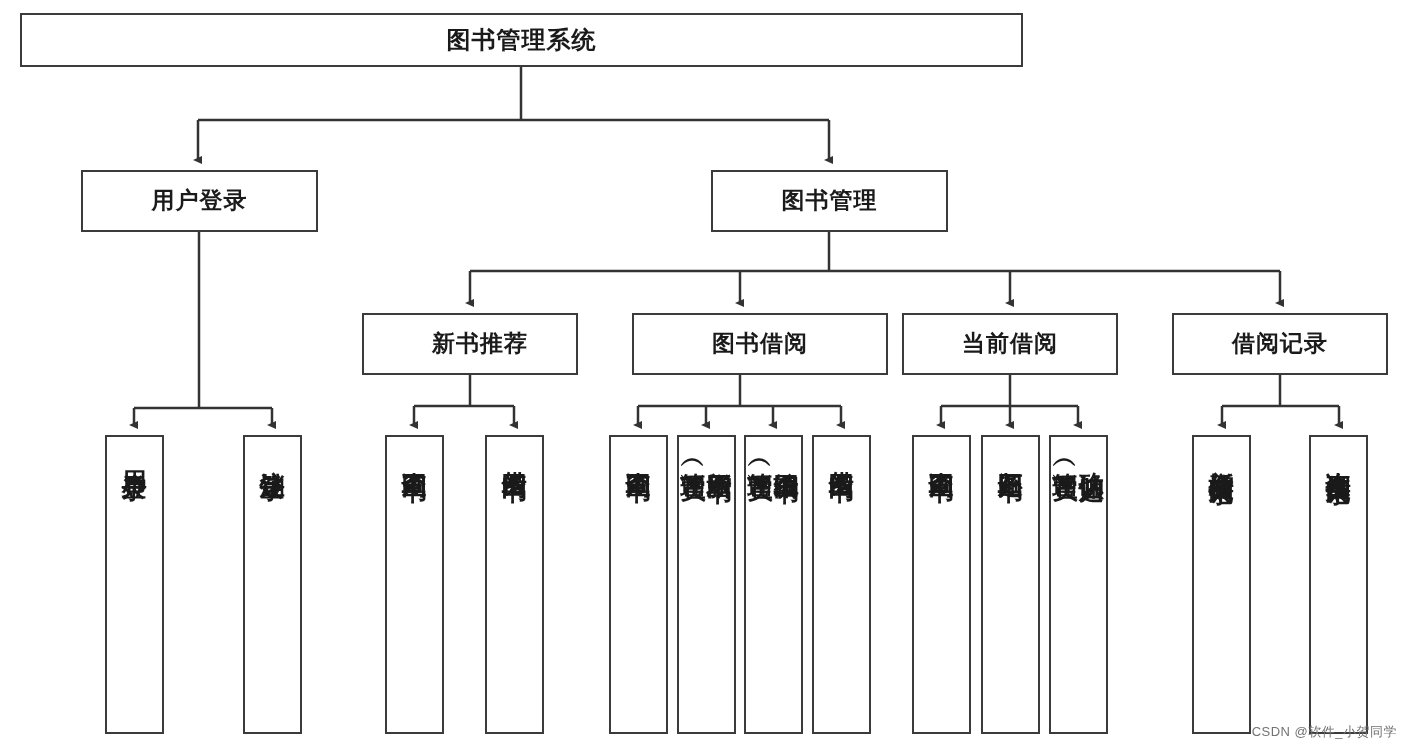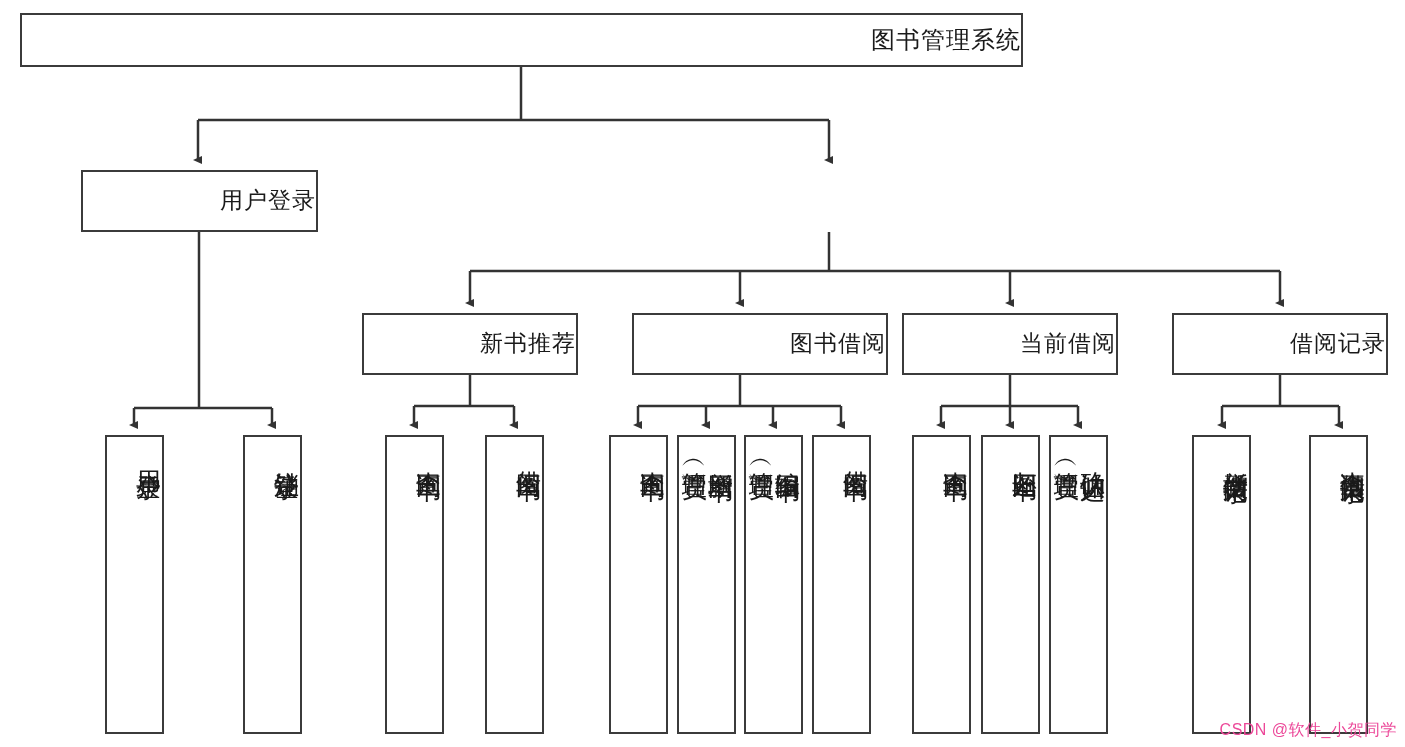--- a/index.html
+++ b/index.html
@@ -26,22 +26,23 @@
     height: 747px;
     pointer-events: none;
   }
   .node {
     position: absolute;
     box-sizing: border-box;
     background: #ffffff;
     border: 2px solid #3b3b3b;
     display: flex;
     align-items: center;
-    justify-content: flex-end;
+    justify-content: center;
     color: #1a1a1a;
+    font-weight: bold;
   }
   .node .label {
     display: block;
     text-align: center;
     line-height: 1.18;
     white-space: nowrap;
   }
   .node.horizontal .label {
     font-size: 23px;
     letter-spacing: 1px;
@@ -58,22 +59,22 @@
     letter-spacing: 2px;
     white-space: pre-line;
   }
   .node.root .label {
     font-size: 24px;
   }
   .watermark {
     position: absolute;
     right: 8px;
     bottom: 6px;
-    font-size: 16px;
-    color: #ec4899;
+    font-size: 13px;
+    color: #737373;
     letter-spacing: 0.5px;
     white-space: nowrap;
     user-select: none;
   }
 </style>
 </head>
 <body>
 
 <div id="diagram-root">
 
@@ -127,20 +128,23 @@
     </g>
   </svg>
 
   <div class="node horizontal root" style="left:20px; top:13px; width:1003px; height:54px;">
     <span class="label">图书管理系统</span>
   </div>
 
   <div class="node horizontal" style="left:81px; top:170px; width:237px; height:62px;">
     <span class="label">用户登录</span>
   </div>
+  <div class="node horizontal" style="left:711px; top:170px; width:237px; height:62px;">
+    <span class="label">图书管理</span>
+  </div>
 
   <div class="node horizontal" style="left:362px; top:313px; width:216px; height:62px;padding-left:20px;">
     <span class="label">新书推荐</span>
   </div>
   <div class="node horizontal" style="left:632px; top:313px; width:256px; height:62px;">
     <span class="label">图书借阅</span>
   </div>
   <div class="node horizontal" style="left:902px; top:313px; width:216px; height:62px;">
     <span class="label">当前借阅</span>
   </div>

